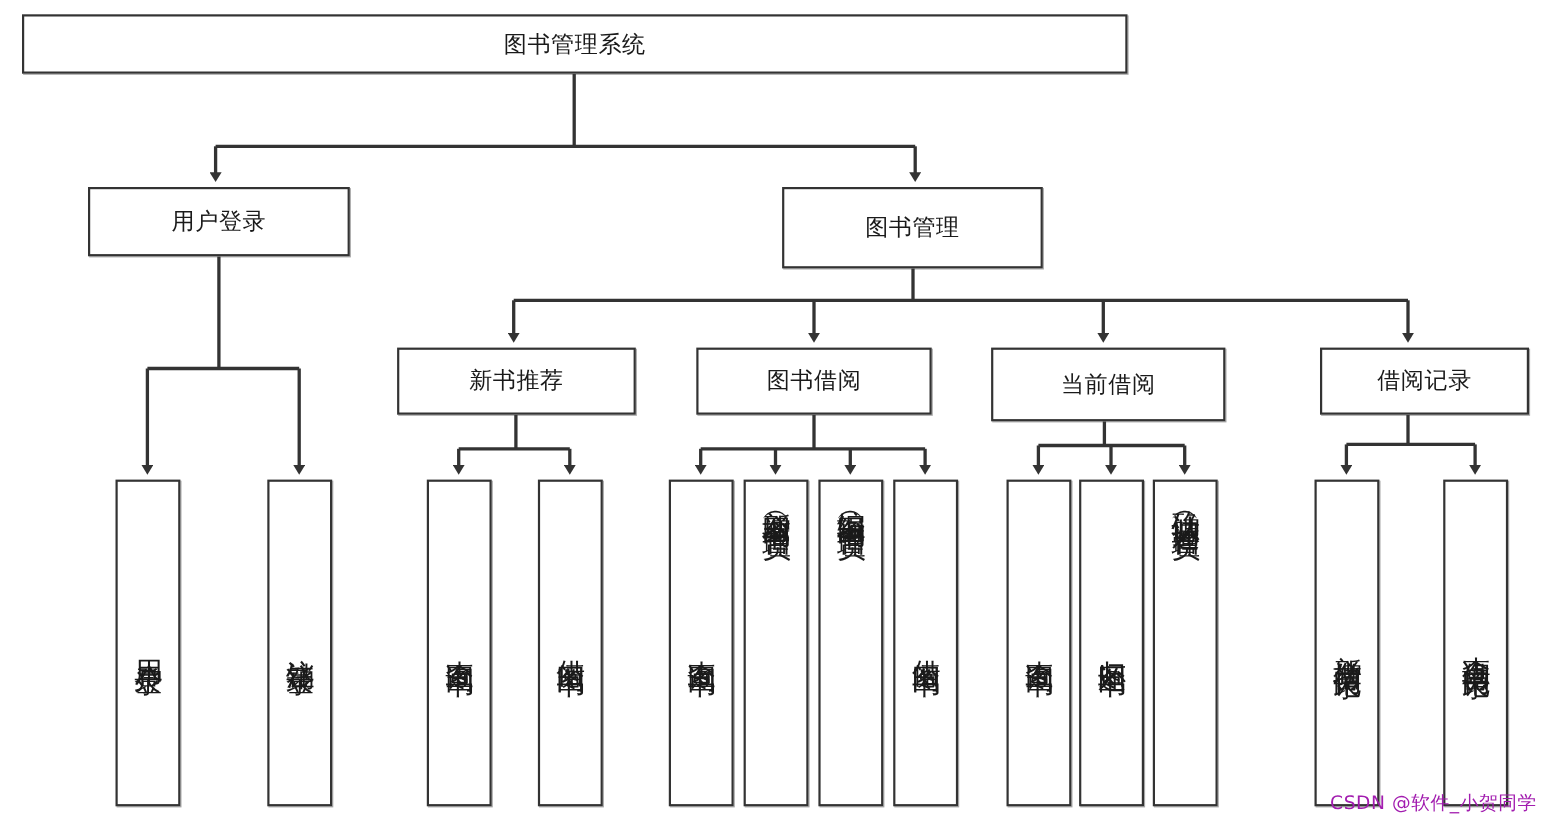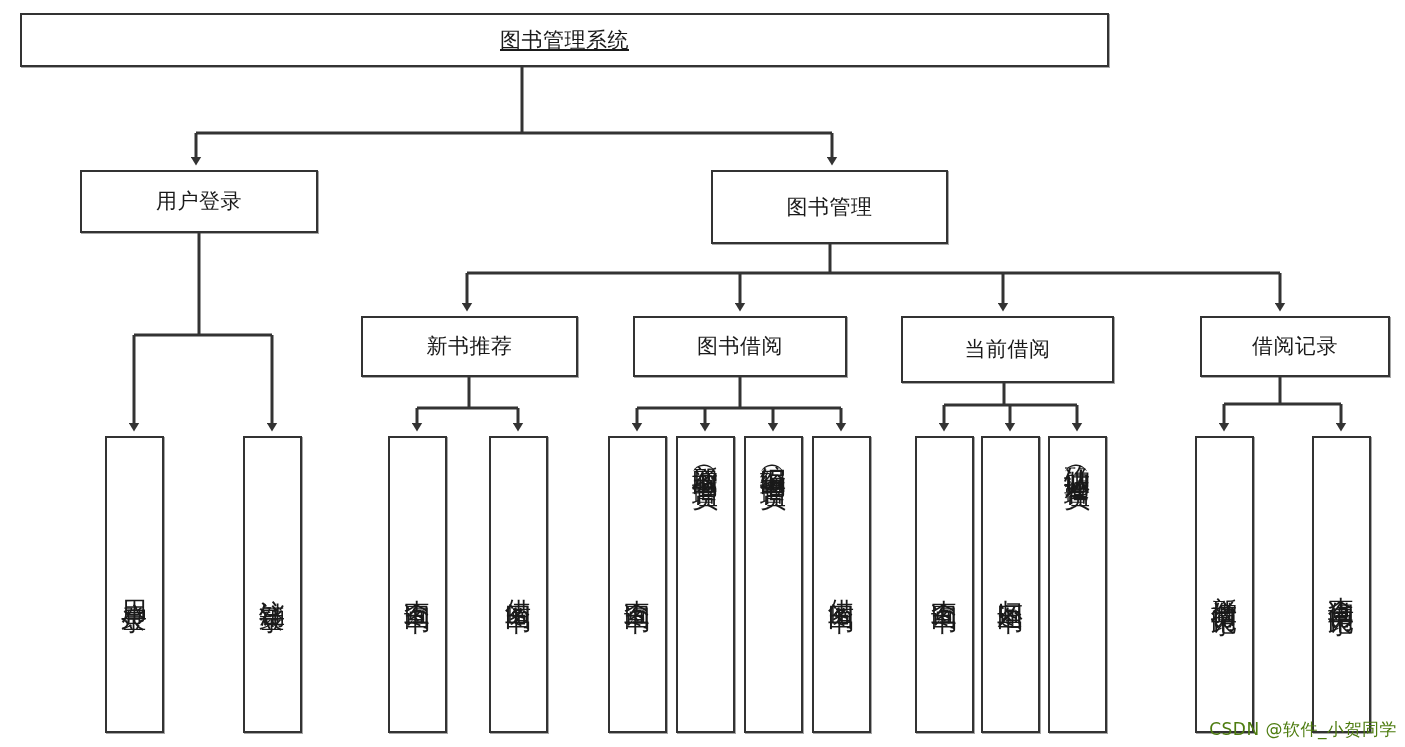--- a/index.html
+++ b/index.html
@@ -57,21 +57,21 @@
   }
   .node.vert.centered {
     align-items: center;
     padding-top: 0;
   }
   #watermark {
     position: absolute;
     right: 8px;
     bottom: 6px;
     font-size: 17px;
-    color: #4d7c0f;
+    color: #a21caf;
     letter-spacing: 0.5px;
     white-space: nowrap;
   }
 </style>
 </head>
 <body>
 
 <div id="canvas">
 
   <svg id="wires" viewBox="0 0 1405 747">
@@ -117,21 +117,21 @@
       <path d="M1010,405 L1010,424" marker-end="url(#arrow)"></path>
       <path d="M1077,405 L1077,424" marker-end="url(#arrow)"></path>
 
       <path d="M1280,377 L1280,404"></path>
       <path d="M1224,404 L1341,404"></path>
       <path d="M1224,404 L1224,424" marker-end="url(#arrow)"></path>
       <path d="M1341,404 L1341,424" marker-end="url(#arrow)"></path>
     </g>
   </svg>
 
-  <div class="node horiz" style="left:20px;top:13px;width:1089px;height:54px;text-decoration:underline;">
+  <div class="node horiz" style="left:20px;top:13px;width:1005px;height:54px;">
     <span class="label">图书管理系统</span>
   </div>
 
   <div class="node horiz" style="left:80px;top:170px;width:238px;height:63px;">
     <span class="label">用户登录</span>
   </div>
   <div class="node horiz" style="left:711px;top:170px;width:237px;height:74px;">
     <span class="label">图书管理</span>
   </div>
 

